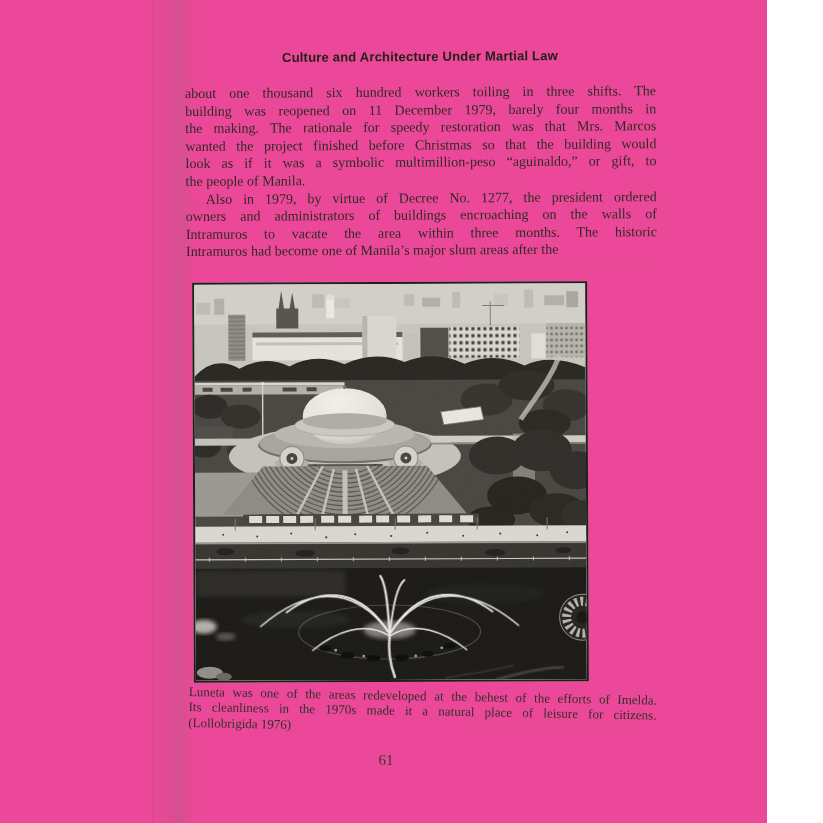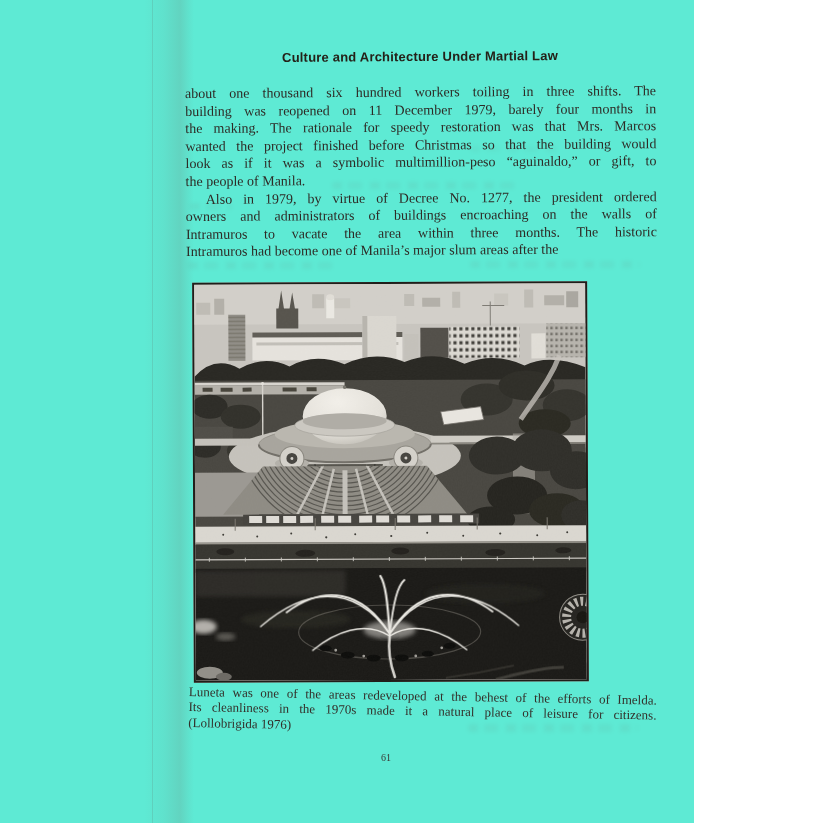--- a/index.html
+++ b/index.html
@@ -1,16 +1,16 @@
 <!DOCTYPE html>
 <html><head>
 <meta charset="utf-8">
 <style>
   html,body{margin:0;padding:0;background:#ffffff;}
-  .stage{position:relative;width:694px;height:823px;background:#5eead4;overflow:hidden;
+  .stage{position:relative;width:767px;height:823px;background:#ec4899;overflow:hidden;
          font-family:"Liberation Serif","DejaVu Serif",serif;color:#2e2b26;}
   
   .edge-shadow{position:absolute;left:144px;top:0;width:50px;height:823px;pointer-events:none;
     background:linear-gradient(90deg,rgba(115,110,102,0) 0%,rgba(115,110,102,.07) 40%,
       rgba(115,110,102,.18) 72%,rgba(115,110,102,.06) 90%,rgba(115,110,102,0) 100%);}
   .edge-line{position:absolute;left:152px;top:0;width:1px;height:823px;background:rgba(100,95,88,.16);}
   .running-header{position:absolute;left:185px;top:49px;width:470px;text-align:center;
     font-family:"Liberation Sans","DejaVu Sans",sans-serif;font-weight:700;font-size:13px;
     letter-spacing:.2px;color:#242118;transform:rotate(-.4deg);}
   .body-text{position:absolute;left:185px;top:85px;width:471px;font-size:14px;line-height:17.6px;
@@ -19,21 +19,21 @@
   .tl-last{text-align:left;text-align-last:left;}
   .indent{padding-left:20px;}
   .photo{position:absolute;left:193px;top:282px;width:395px;height:400px;margin:0;
     border:2px solid #201e1a;box-sizing:border-box;background:#c9c6c0;transform:rotate(-.25deg);}
   .photo svg{display:block;width:100%;height:100%;}
   .caption{position:absolute;left:189px;top:684px;width:468px;font-size:13px;line-height:15.4px;
     color:#33302a;transform:rotate(1.05deg);transform-origin:left top;}
   .cl{text-align:justify;text-align-last:justify;}
   .cl-last{text-align:left;text-align-last:left;}
   .page-number{position:absolute;left:346px;top:752px;width:80px;text-align:center;
-    font-size:10px;color:#3a3833;}
+    font-size:15px;color:#3a3833;}
   
   .smudge{position:absolute;height:7px;border-radius:3px;filter:blur(2px);opacity:.15;
     background:repeating-linear-gradient(90deg,rgba(110,104,96,.55) 0 10px,rgba(110,104,96,0) 10px 16px,
       rgba(110,104,96,.45) 16px 30px,rgba(110,104,96,0) 30px 38px);}
   .s1{left:332px;top:182px;width:185px;}
   .s2{left:190px;top:203px;width:42px;}
   .s3{left:188px;top:262px;width:150px;}
   .s4{left:470px;top:261px;width:170px;}
   .s5{left:468px;top:724px;width:170px;height:8px;}
   .s6{left:470px;top:146px;width:90px;height:6px;opacity:.10;}

